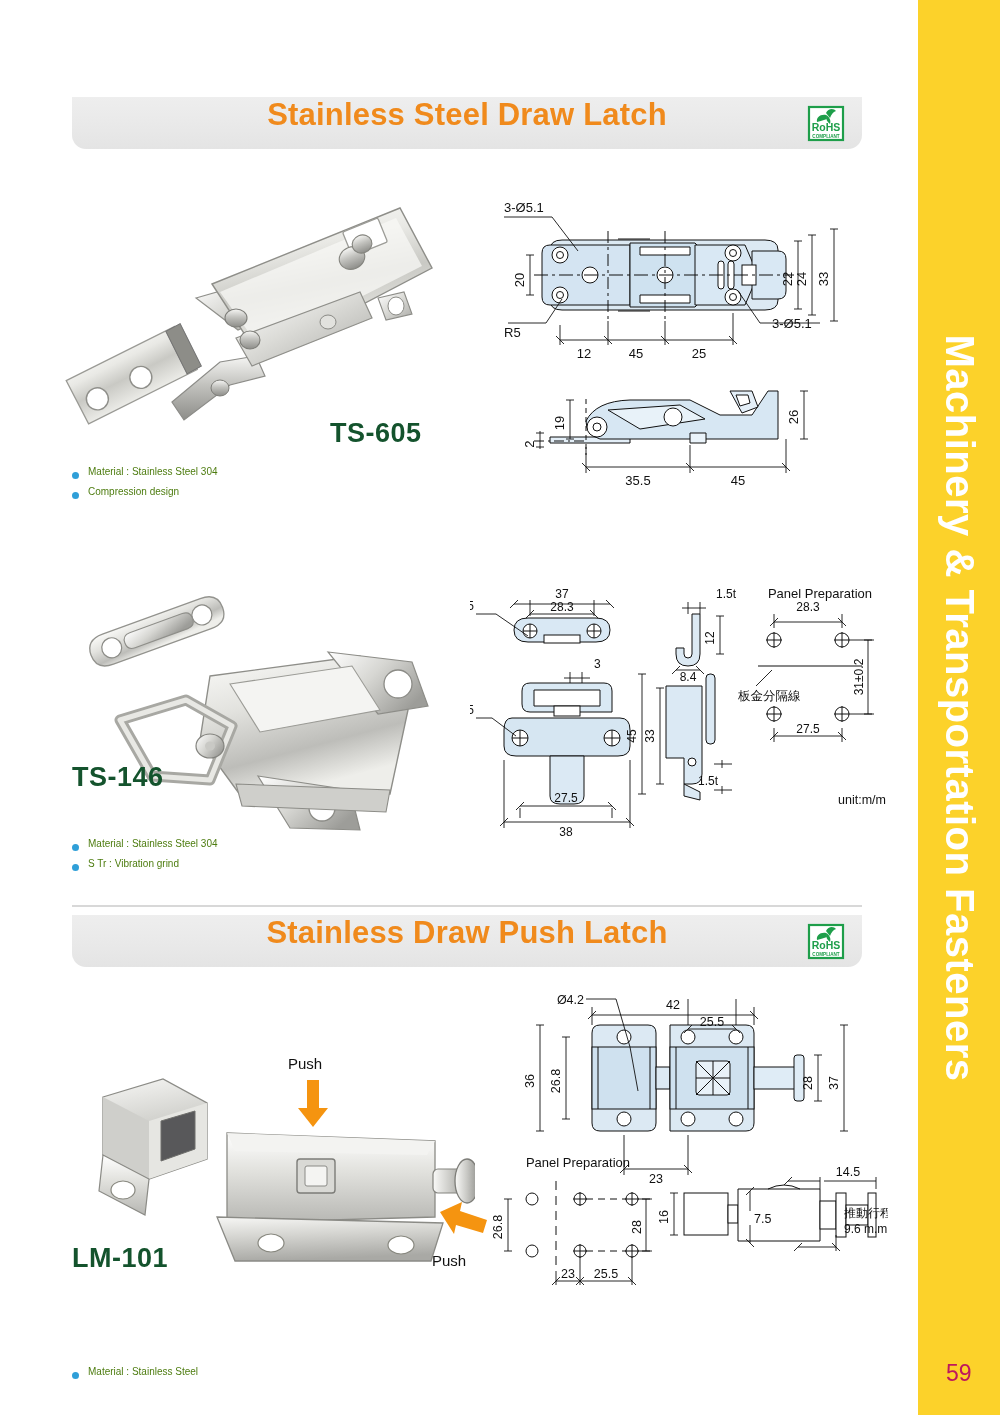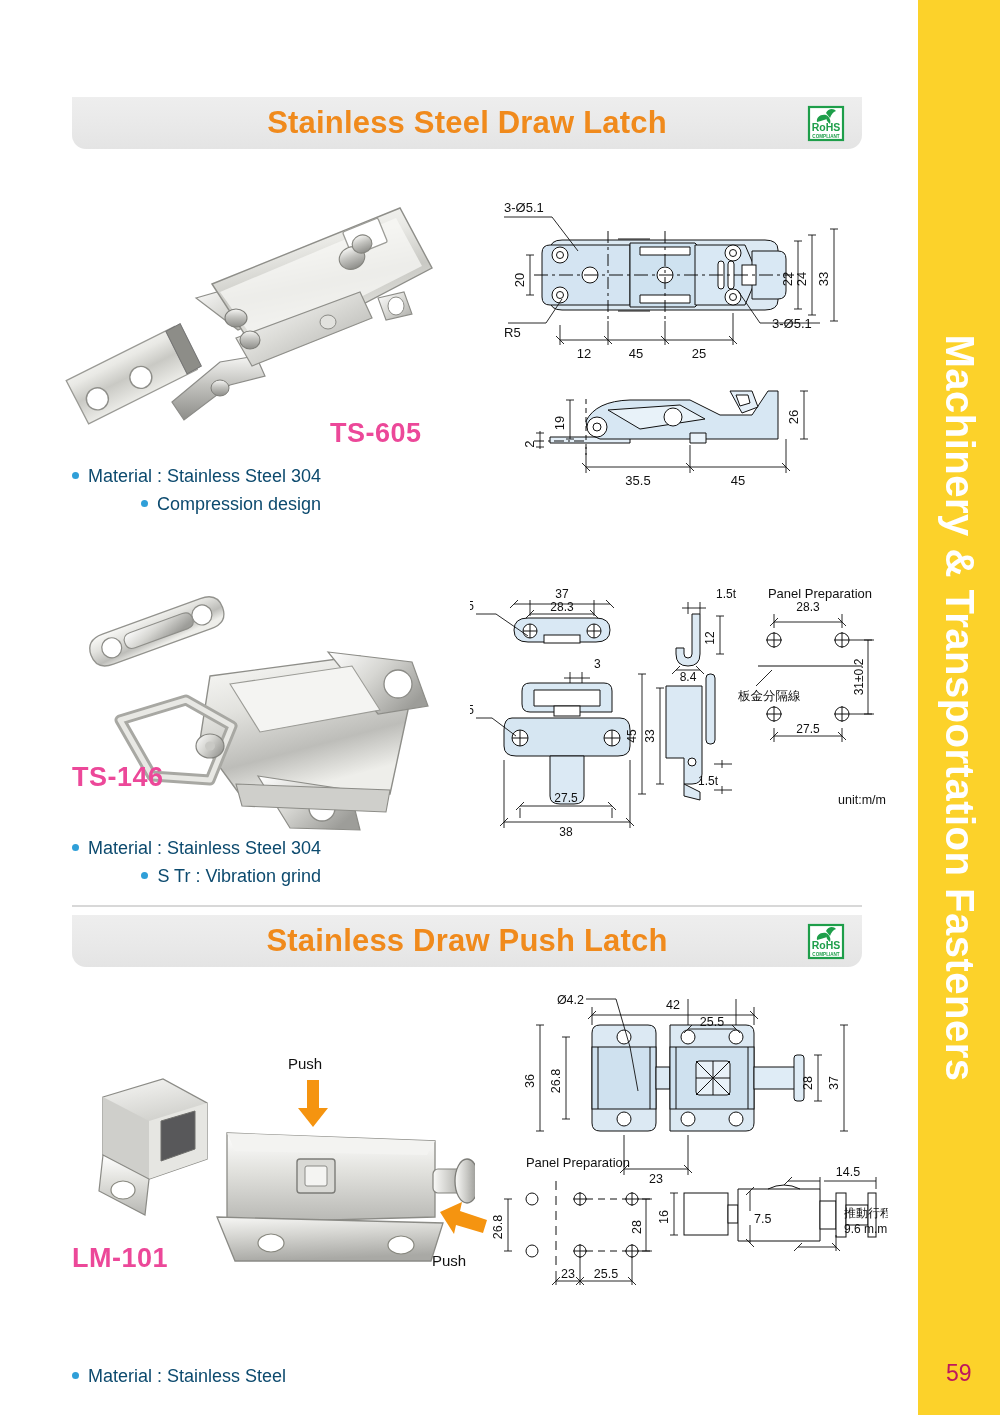--- a/index.html
+++ b/index.html
@@ -28,39 +28,39 @@
     color:#be185d; font-weight:normal; font-size:23px;
   }
   
   .page { position:absolute; top:0; left:0; width:918px; height:1415px; }
 
   
   .section-header {
     position:absolute; left:72px; width:790px; height:52px;
     background:linear-gradient(to bottom,#eeeeee 0%,#e9e9e9 55%,#e4e4e4 100%);
     border-radius:0 0 14px 14px;
-    display:flex; align-items:center; justify-content:center;
+    display:flex; justify-content:center;
   }
   .section-title {
     color:#f08a1c; font-size:31px; font-weight:bold;
     letter-spacing:0.2px;
   }
   .rohs {
     position:absolute; right:14px; top:50%; transform:translateY(-50%);
     width:42px; height:40px;margin-left:40px;
   }
   
   .prod-code {
-    position:absolute; font-size:27px; font-weight:bold; color:#ec4899;
+    position:absolute; font-size:27px; font-weight:bold; color:#14532d;
     letter-spacing:0.5px;
   }
   .bullets { position:absolute; }
   .bullet {
     display:flex; align-items:flex-start; margin-bottom:7px;
-    font-size:18px; color:#0c4a6e;justify-content:flex-end;
+    font-size:10px; color:#4d7c0f;
   }
   .bullet .dot {
     width:7px; height:7px; border-radius:50%;
     background:#2f9fd8; margin-right:9px; margin-top:6px; flex:none;
   }
   .divider {
     position:absolute; left:72px; width:790px; height:2px;
     background:#d8d8d8;
   }
   

